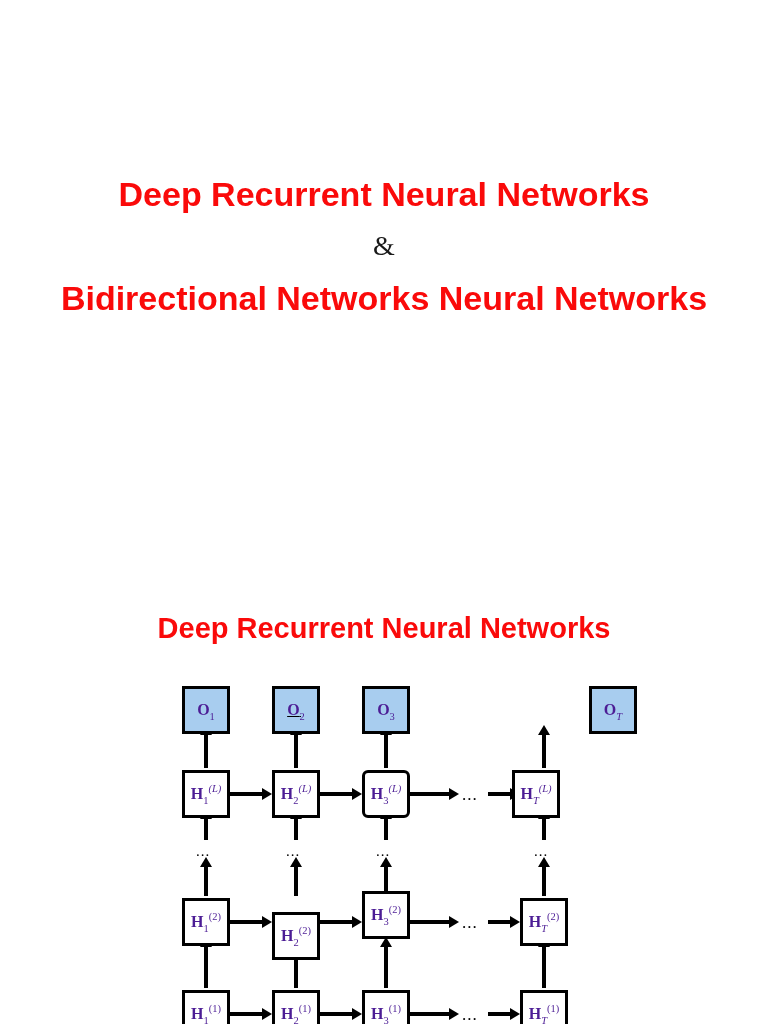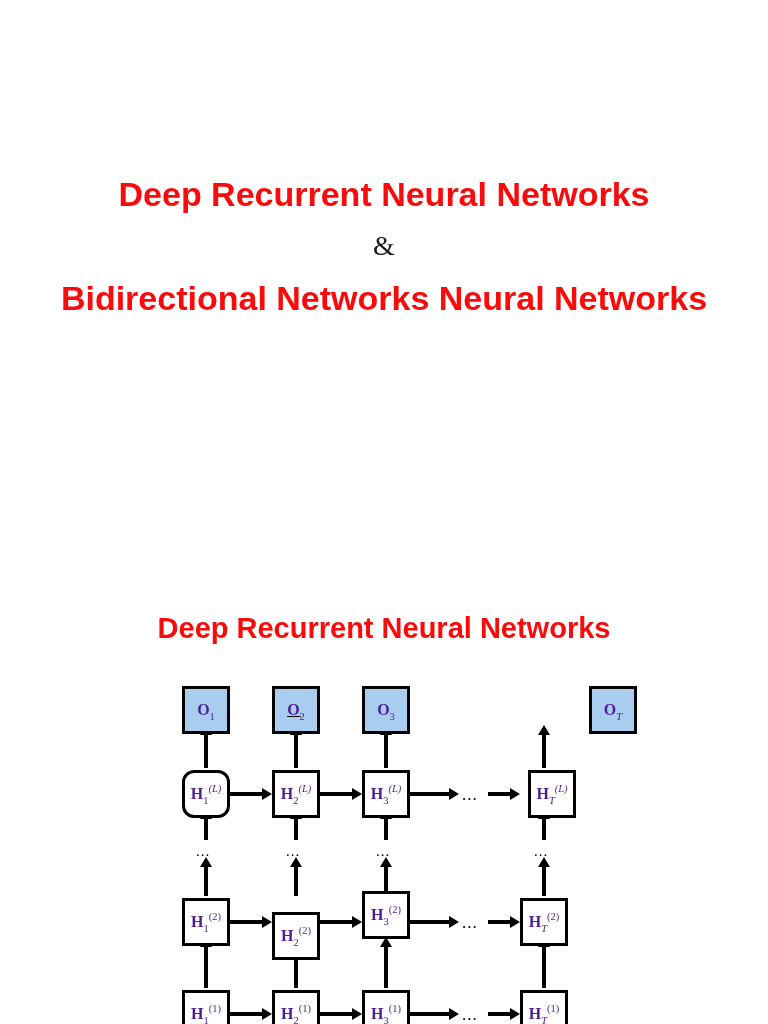--- a/index.html
+++ b/index.html
@@ -175,30 +175,30 @@
     </div>
     <div class="node out" style="left: 272px; top: 16px; text-decoration: underline;">
       <span class="node-label"><span class="base">O</span><span class="sub num">2</span></span>
     </div>
     <div class="node out" style="left: 362px; top: 16px;">
       <span class="node-label"><span class="base">O</span><span class="sub num">3</span></span>
     </div>
     <div class="node out" style="left: 544px; top: 16px; margin-left: 45px;">
       <span class="node-label"><span class="base">O</span><span class="sub">T</span></span>
     </div>
-    <div class="node" style="left: 182px; top: 100px; border-radius: 12px;">
+    <div class="node" style="left: 182px; top: 100px;">
       <span class="node-label"><span class="base">H</span><span class="sub num">1</span><span class="sup">(L)</span></span>
     </div>
     <div class="node" style="left: 272px; top: 100px;">
       <span class="node-label"><span class="base">H</span><span class="sub num">2</span><span class="sup">(L)</span></span>
     </div>
-    <div class="node" style="left: 362px; top: 100px;">
+    <div class="node" style="left: 362px; top: 100px; border-radius: 6px;">
       <span class="node-label"><span class="base">H</span><span class="sub num">3</span><span class="sup">(L)</span></span>
     </div>
-    <div class="node" style="left: 528px; top: 100px;">
+    <div class="node" style="left: 512px; top: 100px;">
       <span class="node-label"><span class="base">H</span><span class="sub">T</span><span class="sup">(L)</span></span>
     </div>
     <div class="arrow-h" style="left: 230px; top: 122px; width: 33px;"></div>
     <div class="arrow-h" style="left: 320px; top: 122px; width: 33px;"></div>
     <div class="arrow-h" style="left: 410px; top: 122px; width: 40px;"></div>
     <div class="ellipsis-h" style="left: 462px; top: 116px;">...</div>
     <div class="arrow-h" style="left: 488px; top: 122px; width: 23px;"></div>
     <div class="node" style="left: 182px; top: 228px;">
       <span class="node-label"><span class="base">H</span><span class="sub num">1</span><span class="sup num">(2)</span></span>
     </div>

